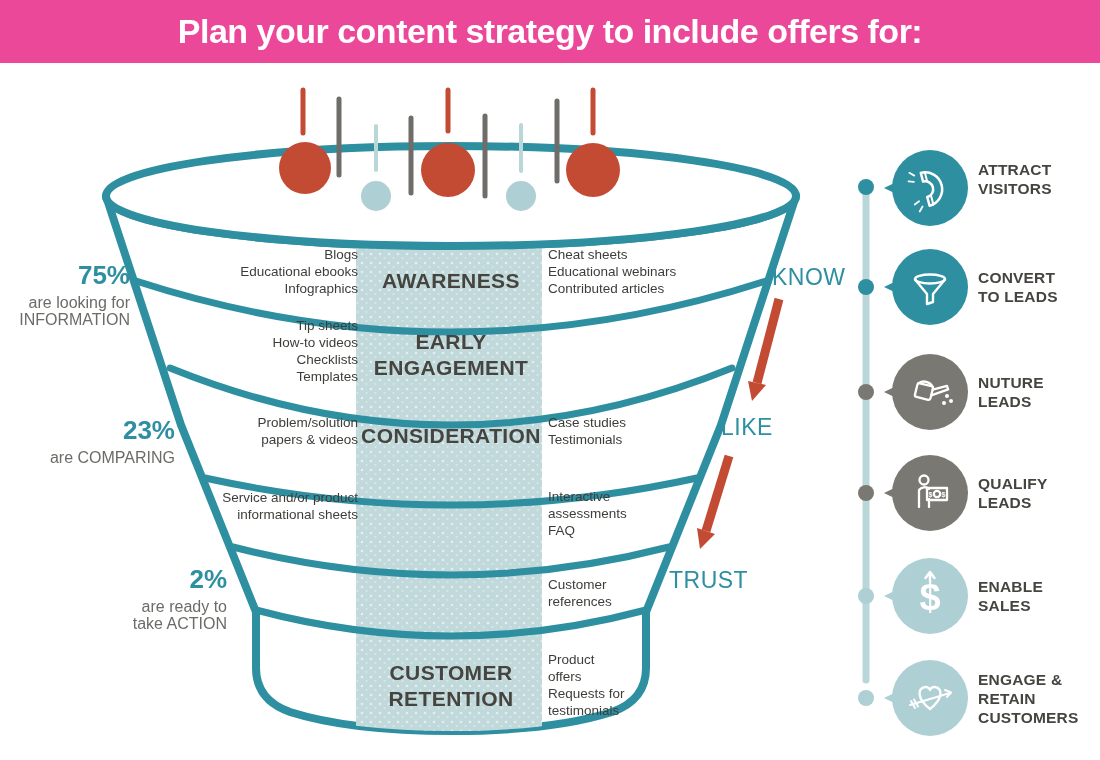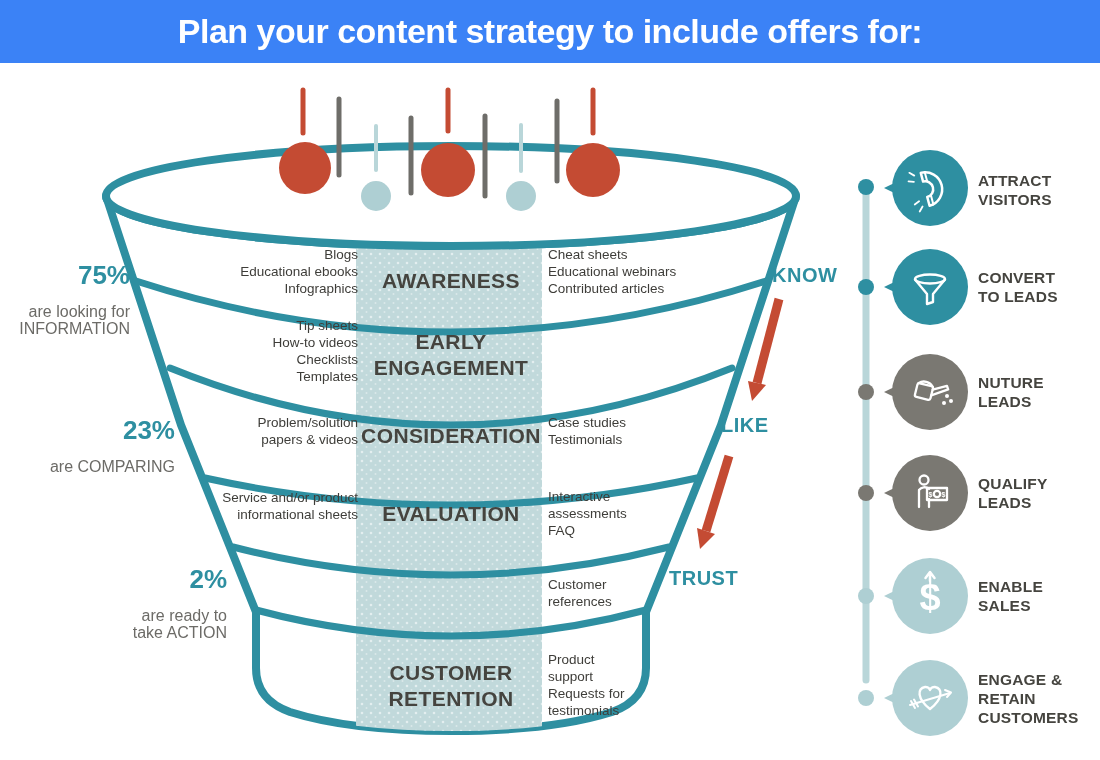--- a/index.html
+++ b/index.html
@@ -1,31 +1,31 @@
 <!DOCTYPE html>
 <html><head>
 <meta charset="utf-8">
 <style>
   html,body{margin:0;padding:0;background:#fff;}
   #stage{position:relative;width:1100px;height:760px;background:#ffffff;overflow:hidden;
          font-family:"Liberation Sans",sans-serif;}
-  #titlebar{position:absolute;left:0;top:0;width:1100px;height:63px;background:#3b82f6;
+  #titlebar{position:absolute;left:0;top:0;width:1100px;height:63px;background:#ec4899;
             display:flex;align-items:center;justify-content:center;z-index:3;}
   #titlebar h1{margin:0;color:#ffffff;font-size:34px;font-weight:bold;letter-spacing:-0.5px;}
   #gfx{position:absolute;left:0;top:0;z-index:1;}
   .txt{position:absolute;z-index:2;}
   .stage-side{white-space:pre-line;font-size:13.5px;line-height:17px;color:#3E3D39;}
   .side-left{left:138px;width:220px;text-align:right;}
   .side-right{left:548px;width:200px;text-align:left;}
   .stage-label{left:321px;width:260px;text-align:center;font-weight:bold;font-size:21px;
                line-height:26px;color:#45443F;letter-spacing:0.4px;white-space:pre-line;}
   .stat{text-align:right;width:130px;}
   .stat-pct{font-size:26px;font-weight:bold;color:#2E8FA1;line-height:26px;}
-  .stat-label{font-size:16px;line-height:17px;color:#6C6B67;white-space:pre-line;margin-top:15px;}
-  .journey{font-size:20px;font-weight:bold;color:#2E8FA1;letter-spacing:0.5px;text-align:center;}
+  .stat-label{font-size:16px;line-height:17px;color:#6C6B67;white-space:pre-line;margin-top:6px;}
+  .journey{font-size:23px;font-weight:normal;color:#2E8FA1;letter-spacing:0.5px;text-align:center;}
   .tl-label{left:978px;font-size:15.5px;font-weight:bold;line-height:19px;color:#45443F;
             white-space:pre-line;letter-spacing:0.2px;}
 </style>
 </head>
 <body>
 
 <div id="stage">
 
   <div id="titlebar">
     <h1>Plan your content strategy to include offers for:</h1>
@@ -164,21 +164,20 @@
         <path d="M 15,-8 L 21,-5.5 L 17,-1" stroke-width="2"></path>
         <path d="M -19,3 L -15,10 M -16,1.5 L -12,8.5" stroke-width="2"></path>
       </g>
     </g>
   </svg>
 
   <div class="txt stage-label" style="top:268px">AWARENESS</div>
   <div class="txt stage-label" style="top:329px">EARLY
 ENGAGEMENT</div>
   <div class="txt stage-label" style="top:423px">CONSIDERATION</div>
-  <div class="txt stage-label" style="top:501px">EVALUATION</div>
   <div class="txt stage-label" style="top:660px">CUSTOMER
 RETENTION</div>
 
   <div class="txt stage-side side-left" style="top:246px">Blogs
 Educational ebooks
 Infographics</div>
   <div class="txt stage-side side-left" style="top:414px">Problem/solution
 papers &amp; videos</div>
   <div class="txt stage-side side-left" style="top:317px">Tip sheets
 How-to videos
@@ -191,21 +190,21 @@
 Educational webinars
 Contributed articles</div>
   <div class="txt stage-side side-right" style="top:488px">Interactive
 assessments
 FAQ</div>
   <div class="txt stage-side side-right" style="top:414px">Case studies
 Testimonials</div>
   <div class="txt stage-side side-right" style="top:576px">Customer
 references</div>
   <div class="txt stage-side side-right" style="top:651px">Product
-support
+offers
 Requests for
 testimonials</div>
 
   <div class="txt stat" style="left:0px;top:262px">
     <div class="stat-pct">75%</div>
     <div class="stat-label">are looking for
 INFORMATION</div>
   </div>
   <div class="txt stat" style="left:45px;top:417px">
     <div class="stat-pct">23%</div>
@@ -214,21 +213,21 @@
   <div class="txt stat" style="left:97px;top:566px">
     <div class="stat-pct">2%</div>
     <div class="stat-label">are ready to
 take ACTION</div>
   </div>
 
   <div class="txt journey" style="left:772px;top:264px">KNOW</div>
   <div class="txt journey" style="left:721px;top:414px">LIKE</div>
   <div class="txt journey" style="left:669px;top:567px">TRUST</div>
 
-  <div class="txt tl-label" style="top:171px">ATTRACT
+  <div class="txt tl-label" style="top:160px">ATTRACT
 VISITORS</div>
   <div class="txt tl-label" style="top:268px">CONVERT
 TO LEADS</div>
   <div class="txt tl-label" style="top:373px">NUTURE
 LEADS</div>
   <div class="txt tl-label" style="top:474px">QUALIFY
 LEADS</div>
   <div class="txt tl-label" style="top:577px">ENABLE
 SALES</div>
   <div class="txt tl-label" style="top:670px">ENGAGE &amp;

